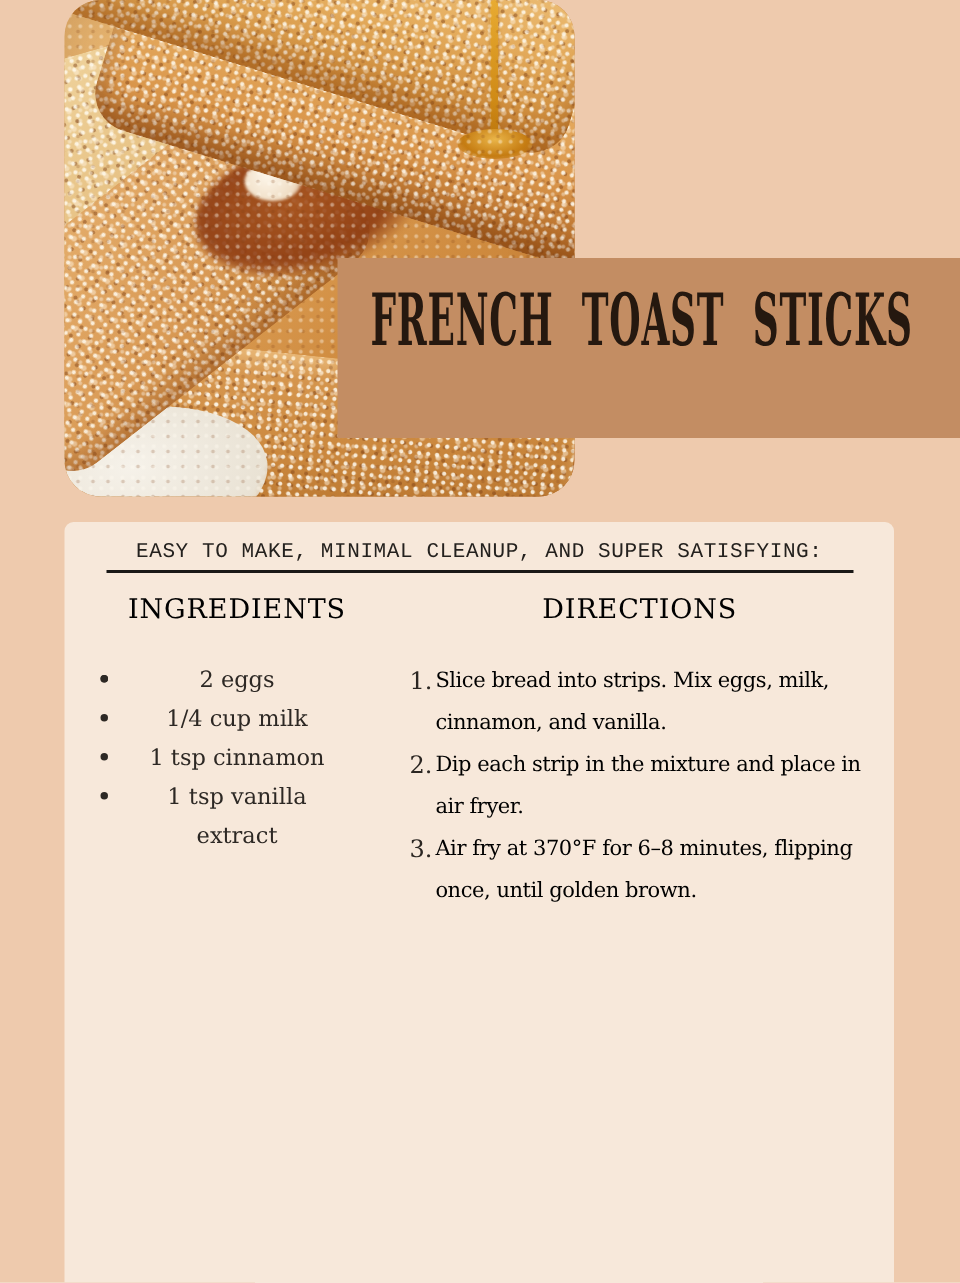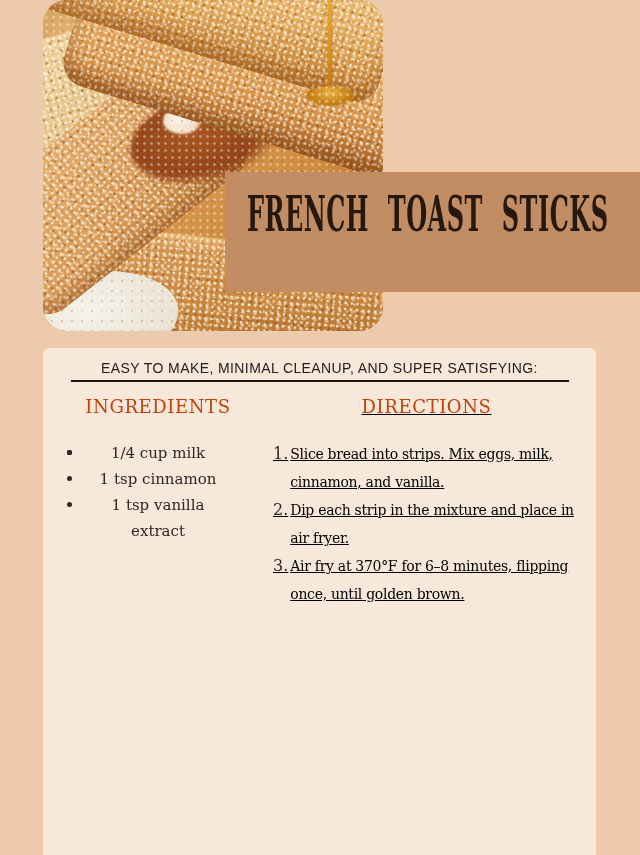--- a/index.html
+++ b/index.html
@@ -89,30 +89,30 @@
     font-style:italic;font-size:21px;color:#43170c;white-space:nowrap;
   }
 
   
   .card{
     position:absolute;left:43px;top:348px;width:553px;height:507px;
     background:#f7e8da;border-radius:6px 6px 0 0;
   }
   .tagline{
     padding-top:12px;text-align:center;
-    font-family:Liberation Sans, sans-serif;
+    font-family:Liberation Mono, monospace;
     font-size:14px;line-height:16px;letter-spacing:.4px;color:#24211e;
   }
   .rule{width:498px;margin:4px auto 0;border:0;border-top:2px solid #1a1816;}
   .cols{display:flex;margin-top:14px;padding:0 16px 0 10px;}
   .col-ing{flex:none;width:210px;}
-  .col-dir{flex:1;margin-left:10px;text-decoration:underline;}
+  .col-dir{flex:1;margin-left:10px;}
   .colhead{
     margin:0 0 22px;text-align:center;font-weight:400;
-    font-size:18px;line-height:22px;letter-spacing:.6px;color:#c2410c;
+    font-size:18px;line-height:22px;letter-spacing:.6px;color:#000000;
   }
   ul.ing-list{list-style:none;margin:0;padding:0;}
   .ing-item{position:relative;margin:0;}
   .dot{position:absolute;left:14px;top:10px;width:5px;height:5px;border-radius:50%;background:#2d2824;}
   .ing-text{display:block;width:150px;margin:0 auto;text-align:center;
     font-size:15px;line-height:26px;color:#2d2824;}
   ol.dir-list{list-style:none;margin:0;padding:0;}
   .dir-item{display:flex;}
   .num{flex:none;margin-right:2px;font-size:16px;line-height:28px;color:#2b2622;}
   .dir-text{flex:1;font-size:14px;line-height:28px;letter-spacing:-.3px;color:#000000;}
@@ -145,20 +145,21 @@
     <div class="col-ing">
       <h2 class="colhead">INGREDIENTS</h2>
       <ul class="ing-list">
 
           <li class="ing-item">
             <span class="dot"></span>
           </li>
 
           <li class="ing-item">
             <span class="dot"></span>
+            <span class="ing-text">2 eggs</span>
           </li>
 
           <li class="ing-item">
             <span class="dot"></span>
             <span class="ing-text">1/4 cup milk</span>
           </li>
 
           <li class="ing-item">
             <span class="dot"></span>
             <span class="ing-text">1 tsp cinnamon</span>

